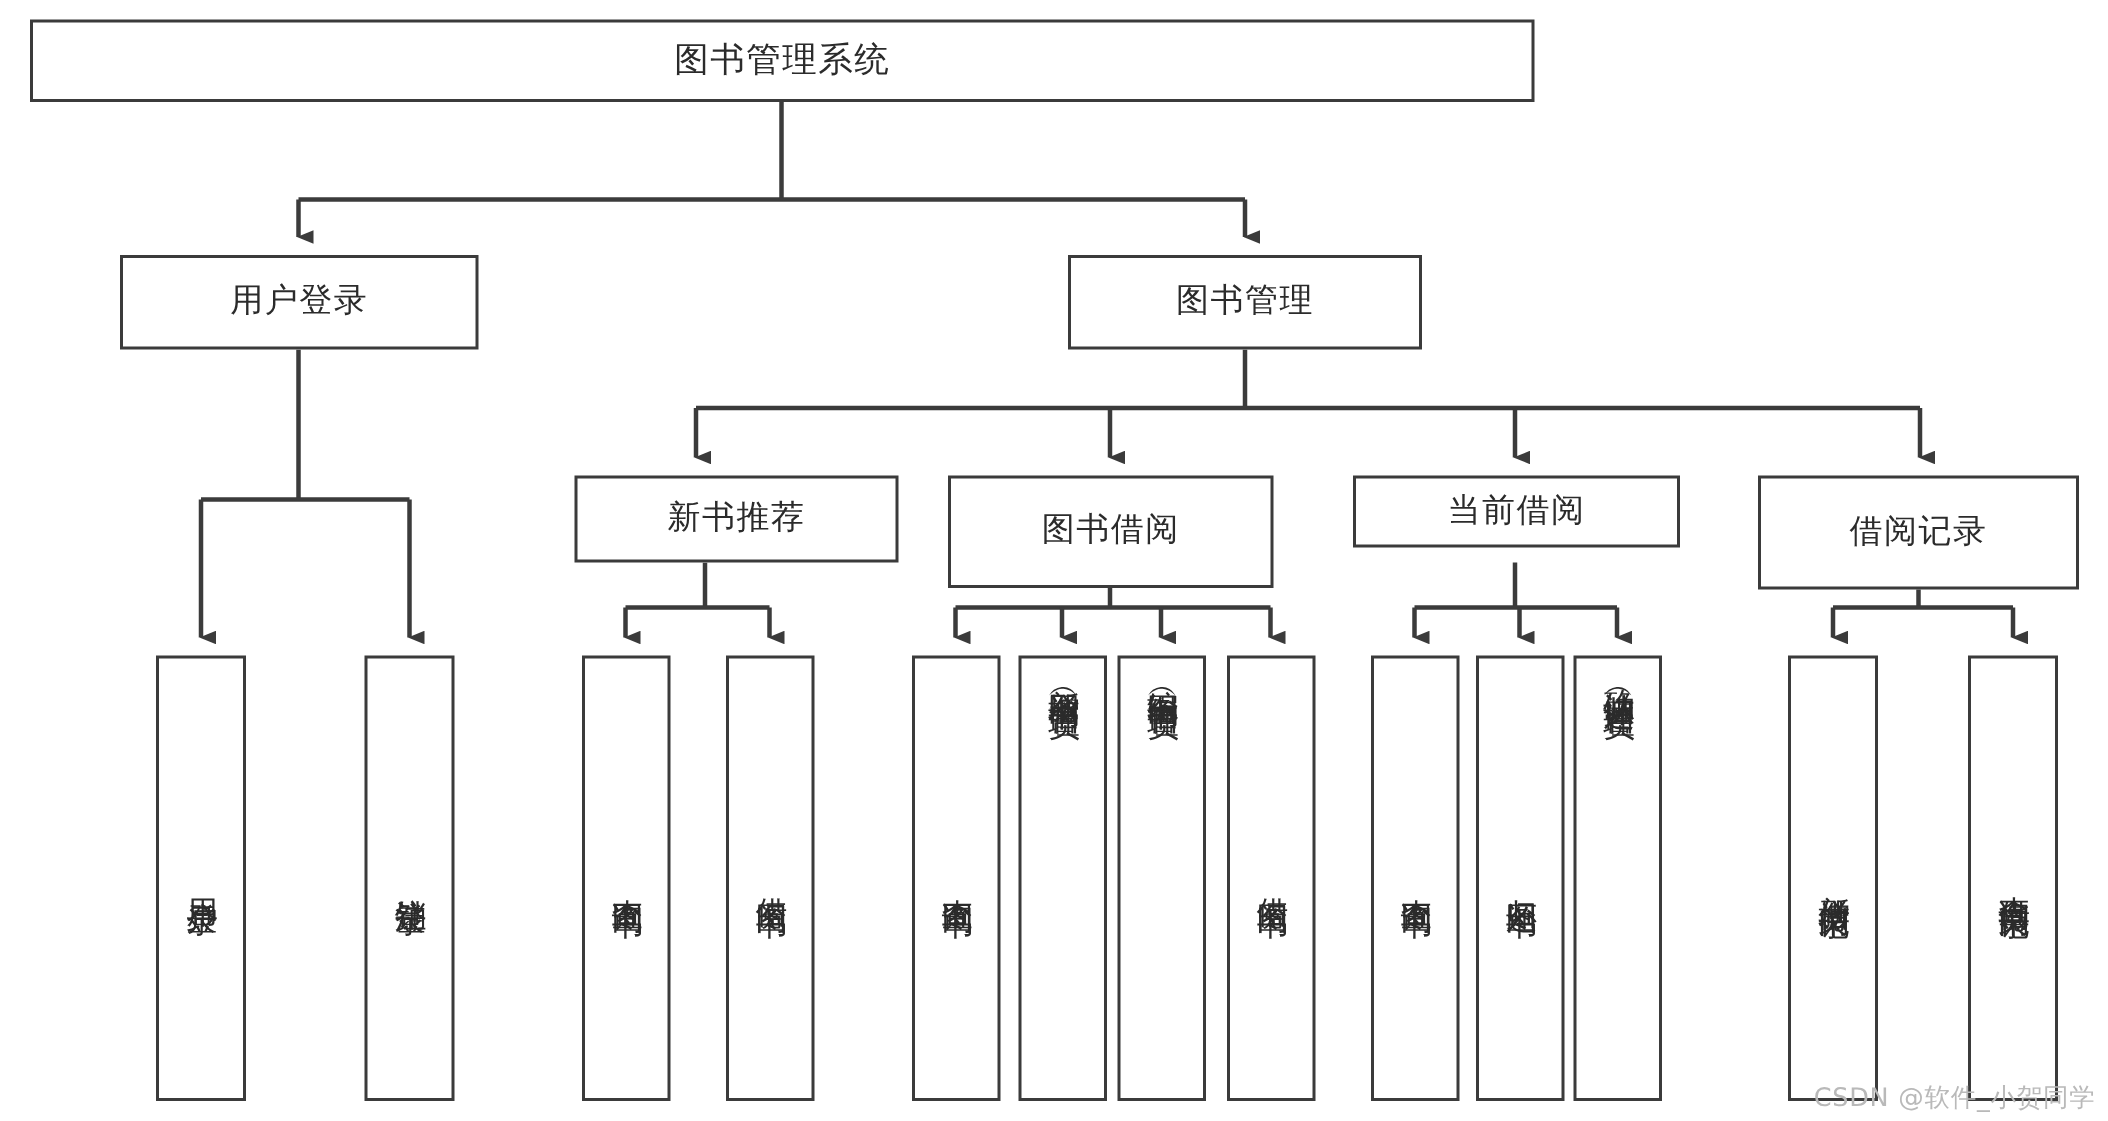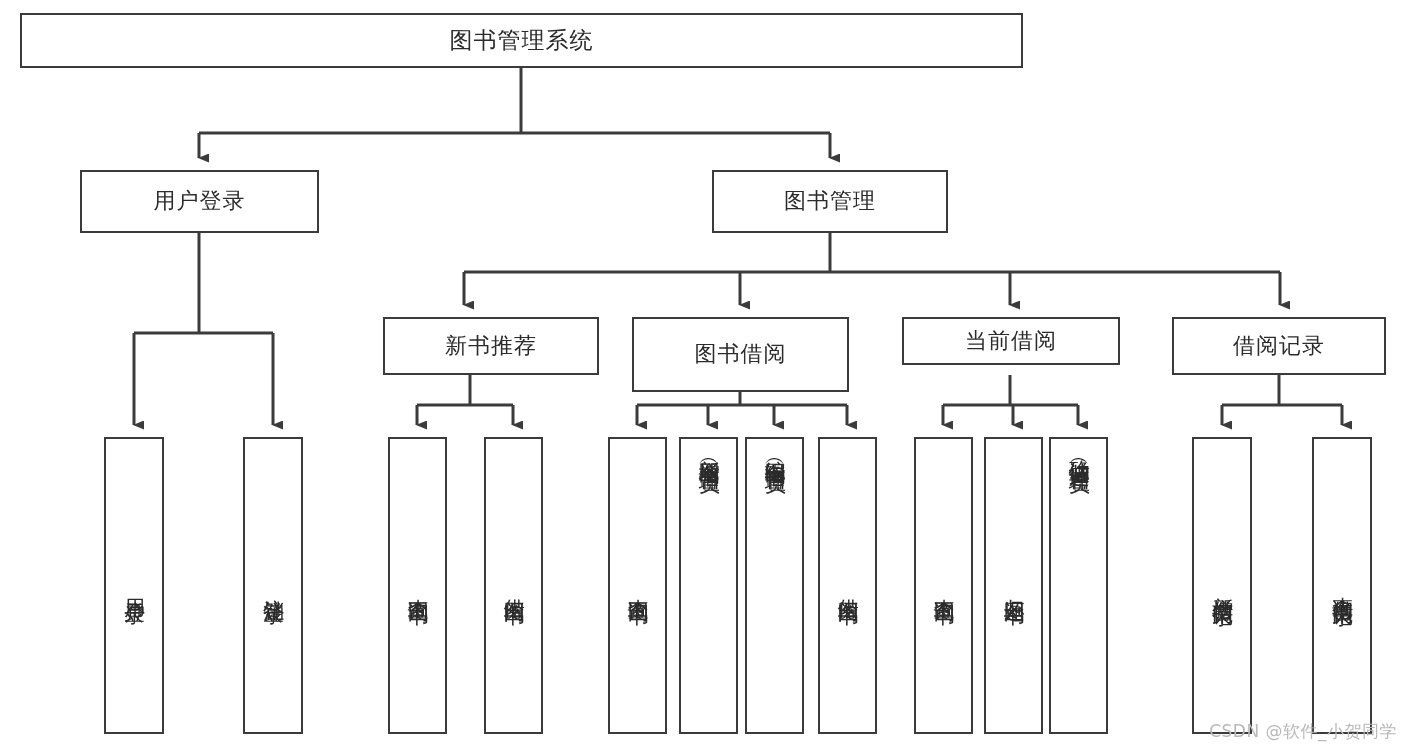--- a/index.html
+++ b/index.html
@@ -146,21 +146,21 @@
   </div>
 
   <div class="node-box node-h" style="left:632px; top:317px; width:217px; height:75px;">
     <span class="node-label">图书借阅</span>
   </div>
 
   <div class="node-box node-h" style="left:902px; top:317px; width:218px; height:48px;">
     <span class="node-label">当前借阅</span>
   </div>
 
-  <div class="node-box node-h" style="left:1172px; top:317px; width:214px; height:58px;">
+  <div class="node-box node-h" style="left:1172px; top:317px; width:214px; height:76px;">
     <span class="node-label">借阅记录</span>
   </div>
 
   <div class="node-box node-v vcenter" style="left:104px; top:437px; width:60px; height:297px;">
     <span class="node-label">用户登录</span>
   </div>
 
   <div class="node-box node-v vcenter" style="left:243px; top:437px; width:60px; height:297px;">
     <span class="node-label">注销登录</span>
   </div>

